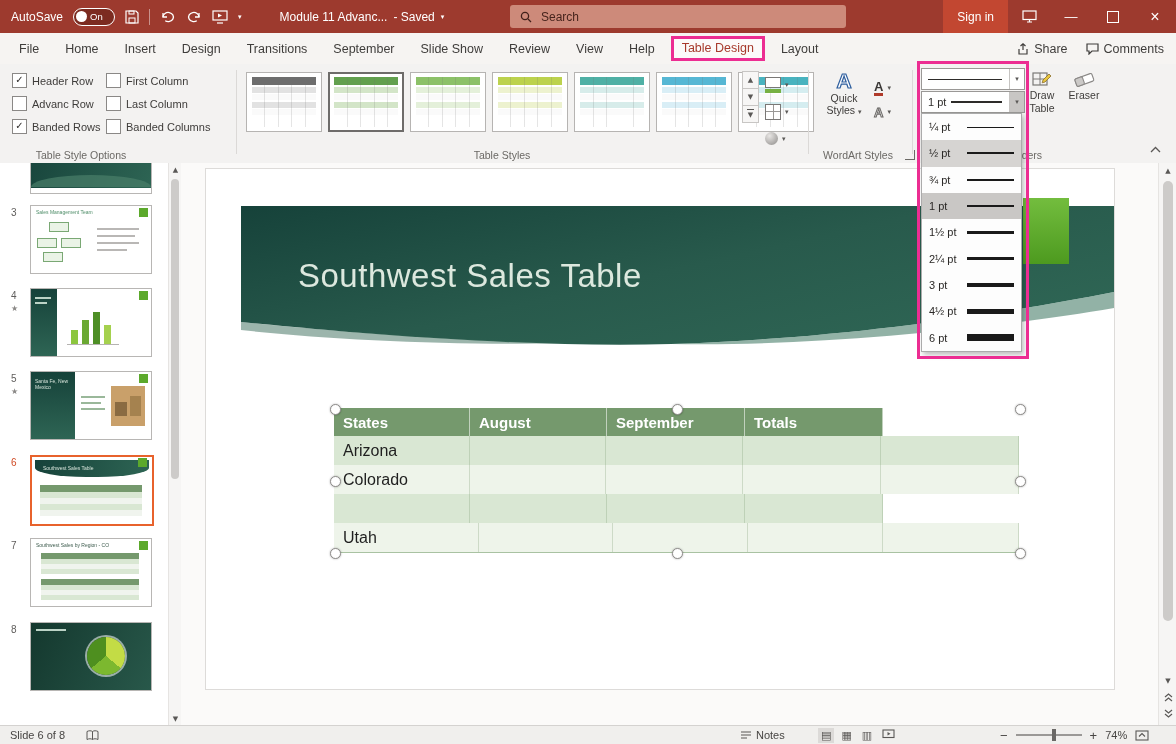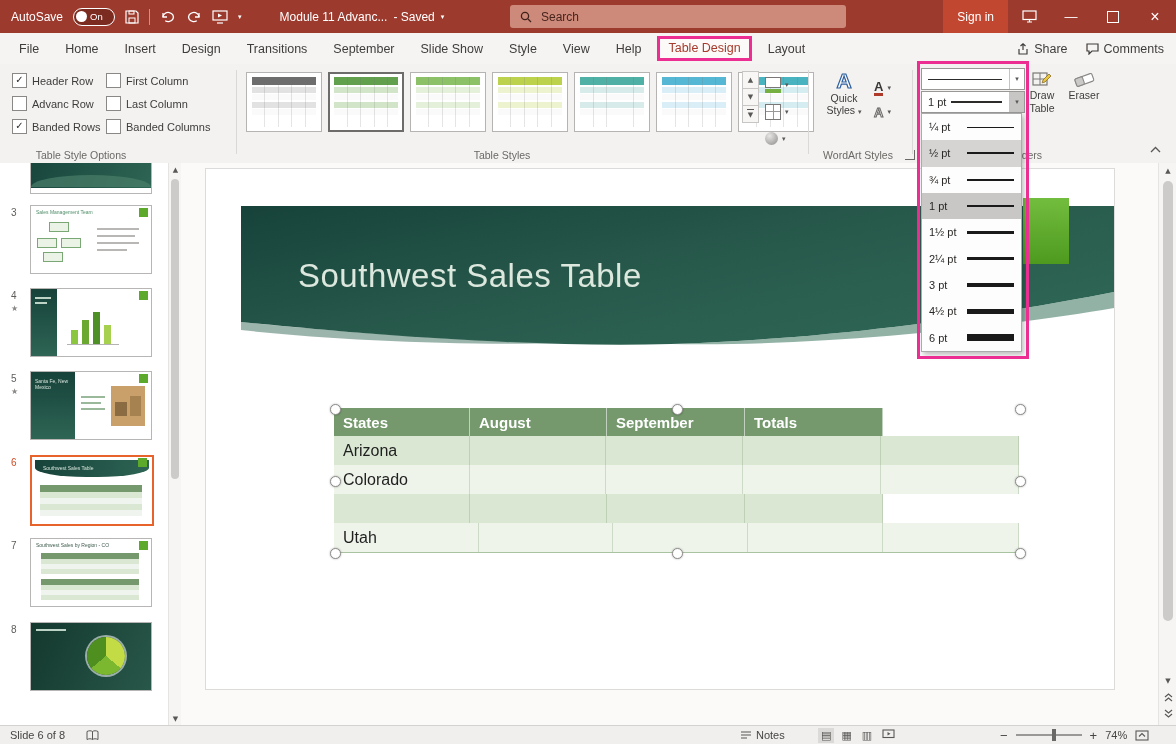--- a/index.html
+++ b/index.html
@@ -217,21 +217,21 @@
 </div>
 
 <div class="tabsrow" style="padding-left:6px">
   <span class="rtab">File</span>
   <span class="rtab">Home</span>
   <span class="rtab">Insert</span>
   <span class="rtab">Design</span>
   <span class="rtab">Transitions</span>
   <span class="rtab">September</span>
   <span class="rtab">Slide Show</span>
-  <span class="rtab">Style</span>
+  <span class="rtab">Review</span>
   <span class="rtab">View</span>
   <span class="rtab">Help</span>
   <span class="ctx-tab">Table Design</span>
   <span class="rtab">Layout</span>
   <div class="tabs-right">
     <span class="tr-btn">
       <svg width="12" height="12" viewBox="0 0 12 12">
           <path d="M6 1 v6 M3.5 3 L6 .8 8.5 3" fill="none" stroke="#3f3d3b" stroke-width="1.2"></path>
           <path d="M2 6 v5 h8 V6" fill="none" stroke="#3f3d3b" stroke-width="1.2"></path>
         </svg>

